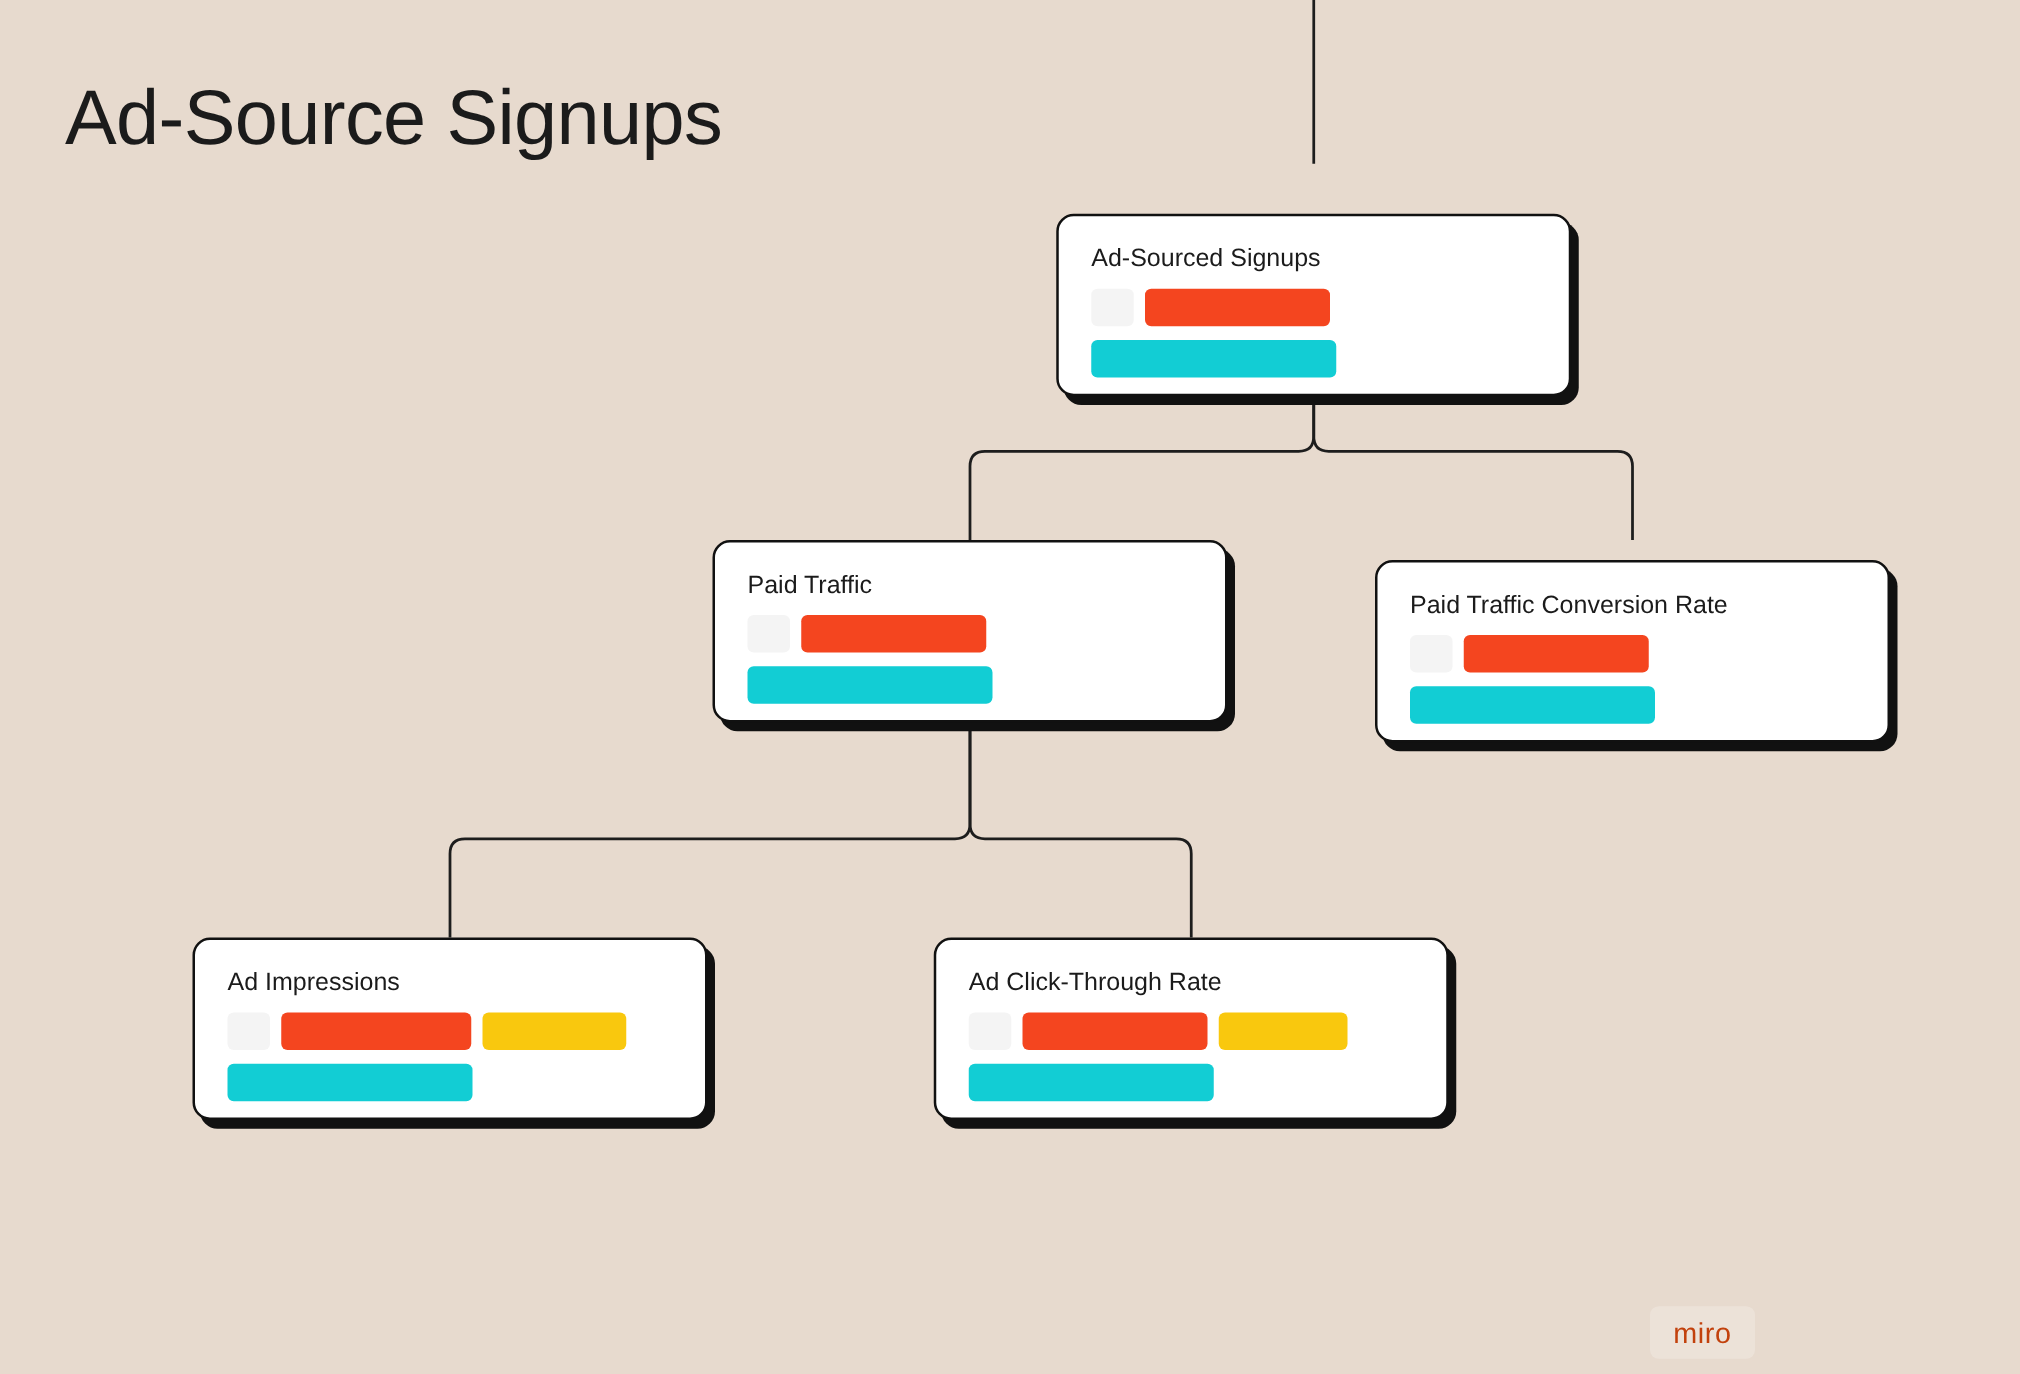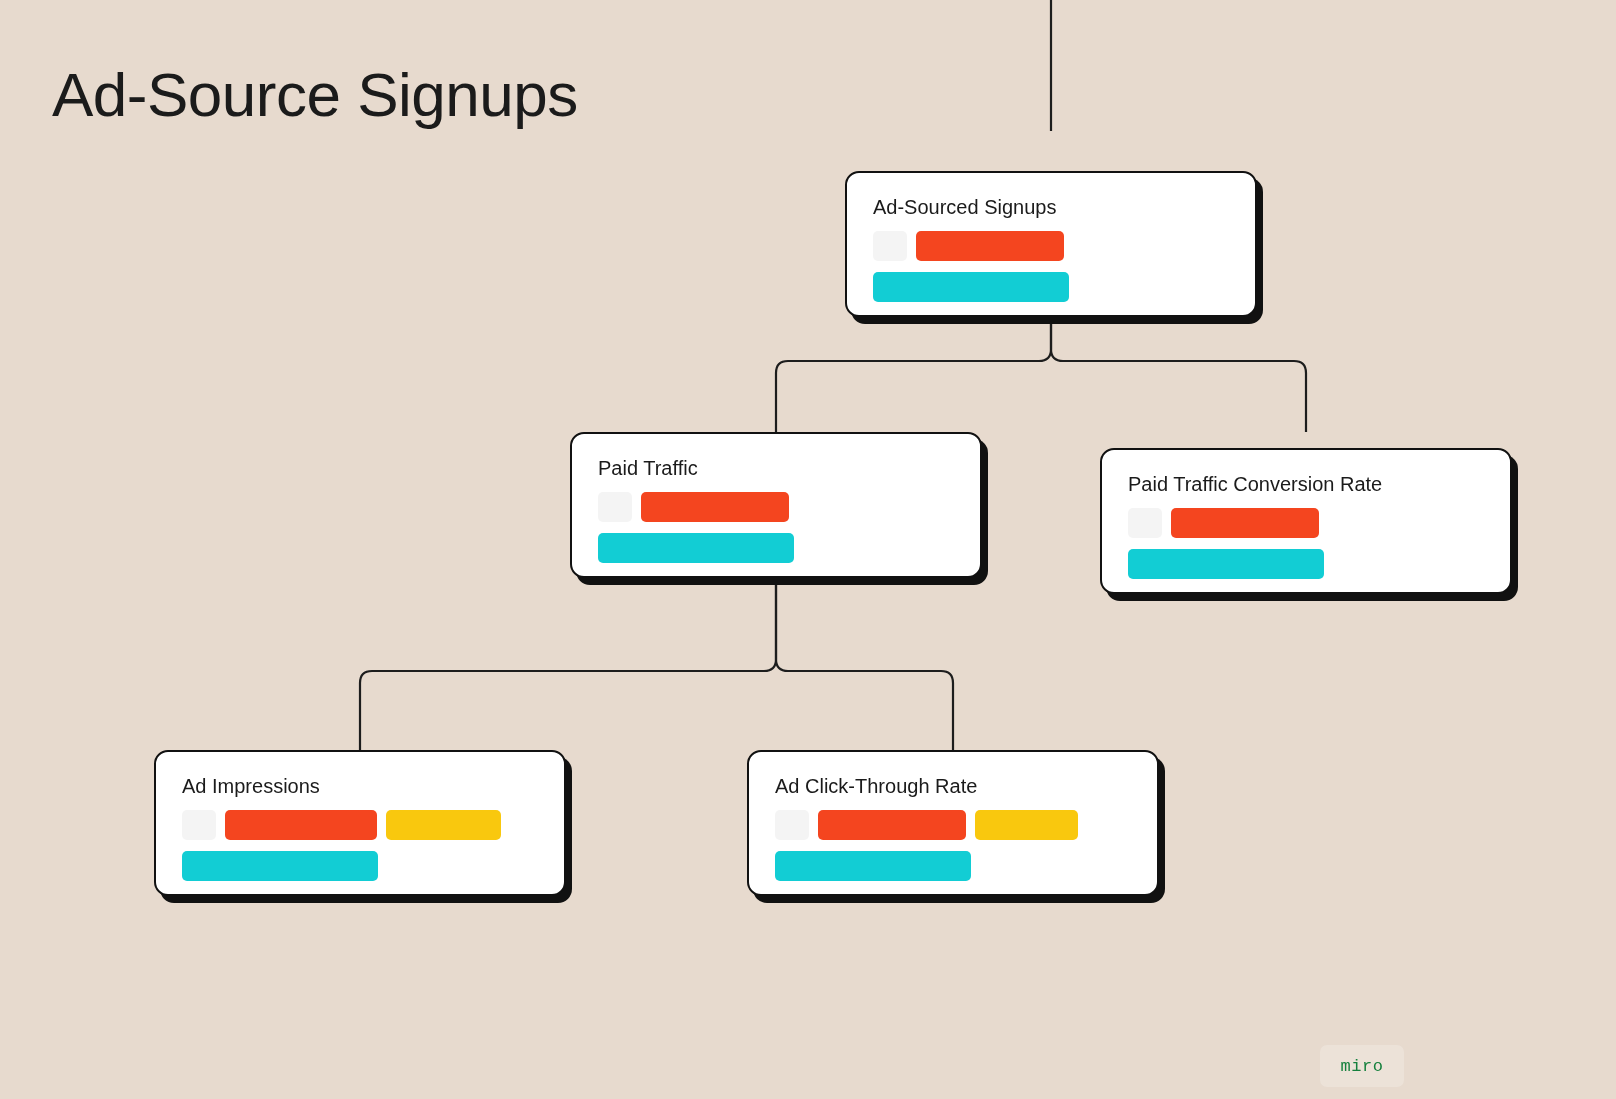--- a/index.html
+++ b/index.html
@@ -100,24 +100,23 @@
     position: absolute;
     right: 12px;
     bottom: 12px;
     width: 84px;
     height: 42px;
     background: rgba(255, 255, 255, 0.22);
     border-radius: 7px;
     display: flex;
     align-items: center;
     justify-content: center;
-    font-size: 17px;
-    color: #15803d;
+    font-size: 23px;
+    color: #c2410c;
     letter-spacing: 0.5px;
-    font-family: Liberation Mono, monospace;
   }
 </style>
 </head>
 <body>
 
 <div id="board">
 
   <div class="board-title">Ad-Source Signups</div>
 
   <svg id="connectors" viewBox="0 0 1616 1099" width="1616" height="1099" xmlns="http://www.w3.org/2000/svg">

